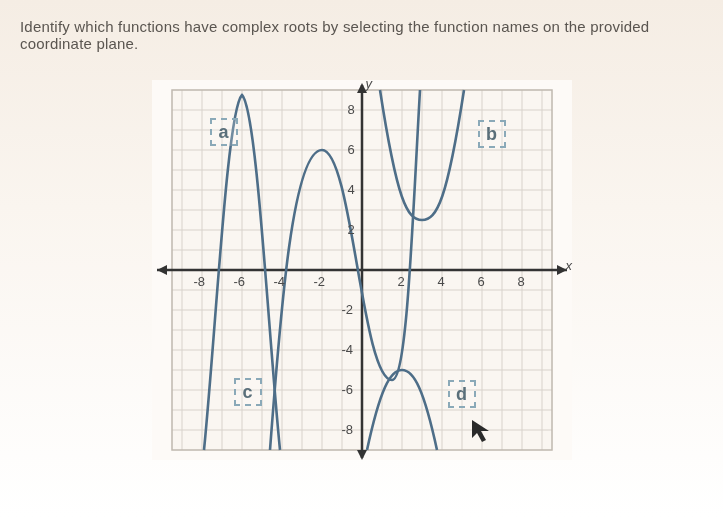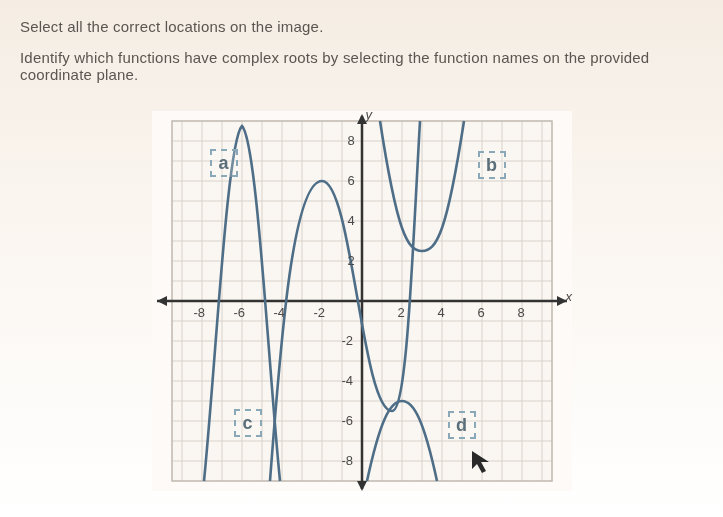--- a/index.html
+++ b/index.html
@@ -58,21 +58,20 @@
       font-size: 13px;
       color: #4a4a4a;
       font-weight: 500;
       filter: blur(0.4px);
     }
   </style>
 </head>
 <body>
 
 <div class="instructions">
-  <div class="line1">Select all the correct locations on the image.</div>
   <div class="line2">Identify which functions have complex roots by selecting the function names on the provided coordinate plane.</div>
 </div>
 
 <div class="chart-wrap">
   <div class="chart">
     <svg class="plot" viewBox="0 0 420 380">
 
       <rect x="20" y="10" width="380" height="360" fill="#faf6f1" stroke="none"></rect>
 
       <g stroke="#d8d2cb" stroke-width="1">

